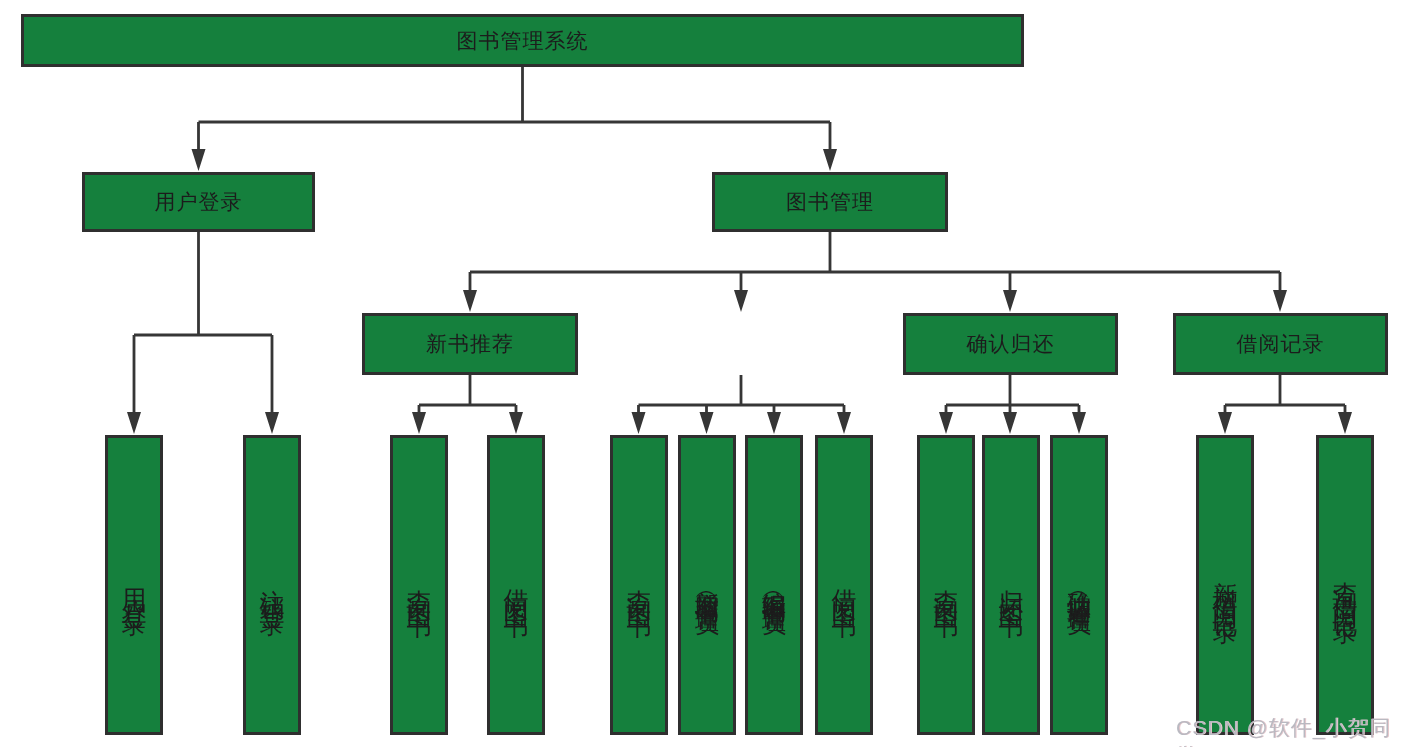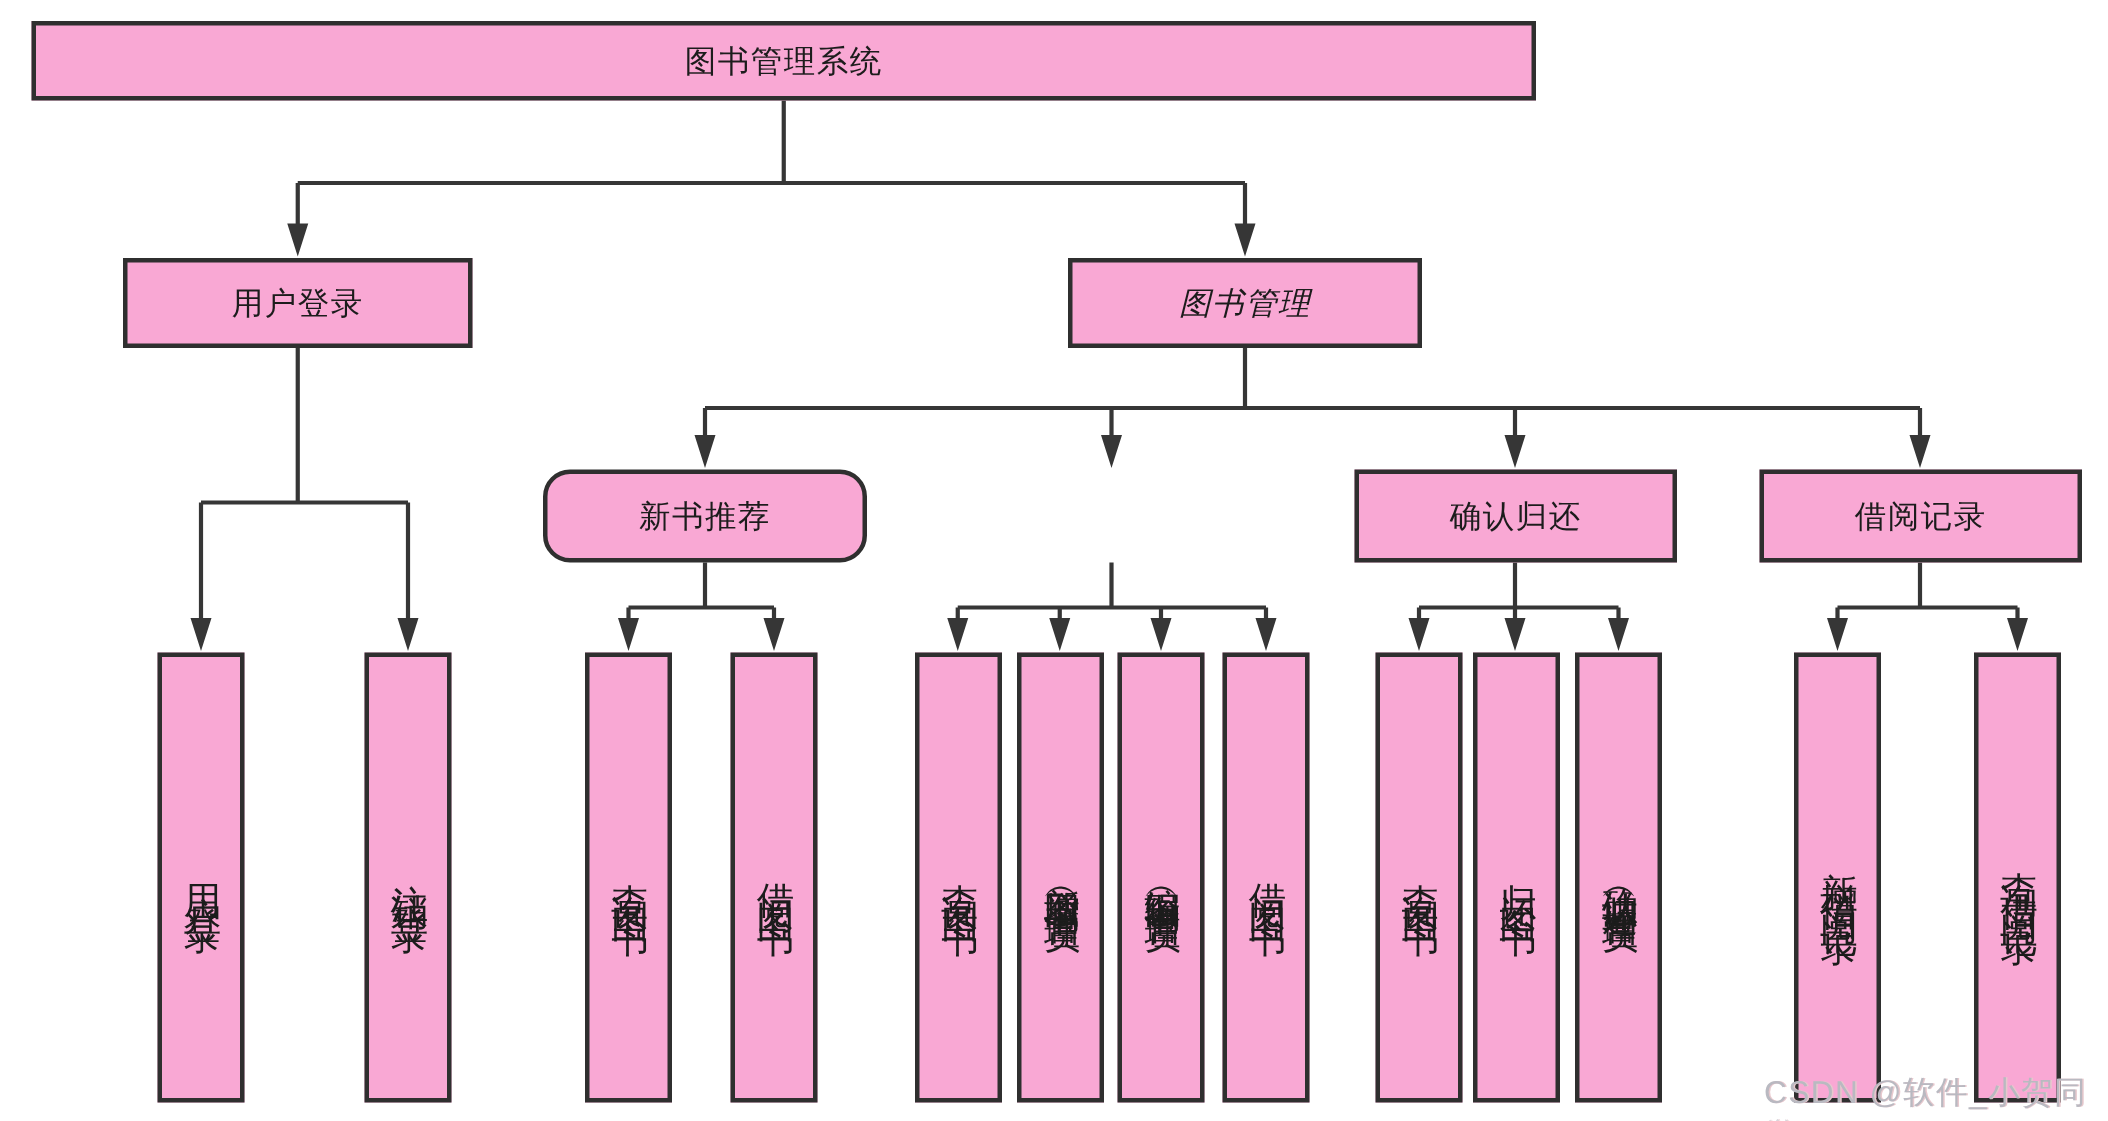--- a/index.html
+++ b/index.html
@@ -8,21 +8,21 @@
   html,body{margin:0;padding:0;}
   body{
     width:1405px;height:747px;position:relative;background:var(--bg);
     font-family:"Liberation Sans",sans-serif;color:var(--text);overflow:hidden;
   }
   .canvas{position:absolute;left:0;top:0;width:1405px;height:747px;}
   svg.wires{position:absolute;left:0;top:0;pointer-events:none;}
   svg.wires path.line{fill:none;stroke:var(--line);stroke-width:2.8px;}
   svg.wires path.head{fill:var(--line);stroke:none;}
   .box{
-    position:absolute;background:#f9a8d4;border:3px solid var(--border);
+    position:absolute;background:#15803d;border:3px solid var(--border);
     box-sizing:border-box;
   }
   .hbox{
     display:flex;align-items:center;justify-content:center;
     font-size:21px;letter-spacing:1px;
   }
   .leaf{
     display:flex;align-items:center;justify-content:center;
     width:58px;height:300px;top:435px;
   }
@@ -71,25 +71,25 @@
       M1338 412 L1352 412 L1345 434 Z"></path>
   </svg>
 
   <div class="box hbox" style="left:21px;top:14px;width:1003px;height:53px;">
     <span>图书管理系统</span>
   </div>
 
   <div class="box hbox" style="left:82px;top:172px;width:233px;height:60px;">
     <span>用户登录</span>
   </div>
-  <div class="box hbox" style="left:712px;top:172px;width:236px;height:60px;font-style:italic;">
+  <div class="box hbox" style="left:712px;top:172px;width:236px;height:60px;">
     <span>图书管理</span>
   </div>
 
-  <div class="box hbox" style="left:362px;top:313px;width:216px;height:62px;border-radius:18px;">
+  <div class="box hbox" style="left:362px;top:313px;width:216px;height:62px;">
     <span>新书推荐</span>
   </div>
   <div class="box hbox" style="left:903px;top:313px;width:215px;height:62px;">
     <span>确认归还</span>
   </div>
   <div class="box hbox" style="left:1173px;top:313px;width:215px;height:62px;">
     <span>借阅记录</span>
   </div>
 
   <div class="box leaf" style="left:105px;">

